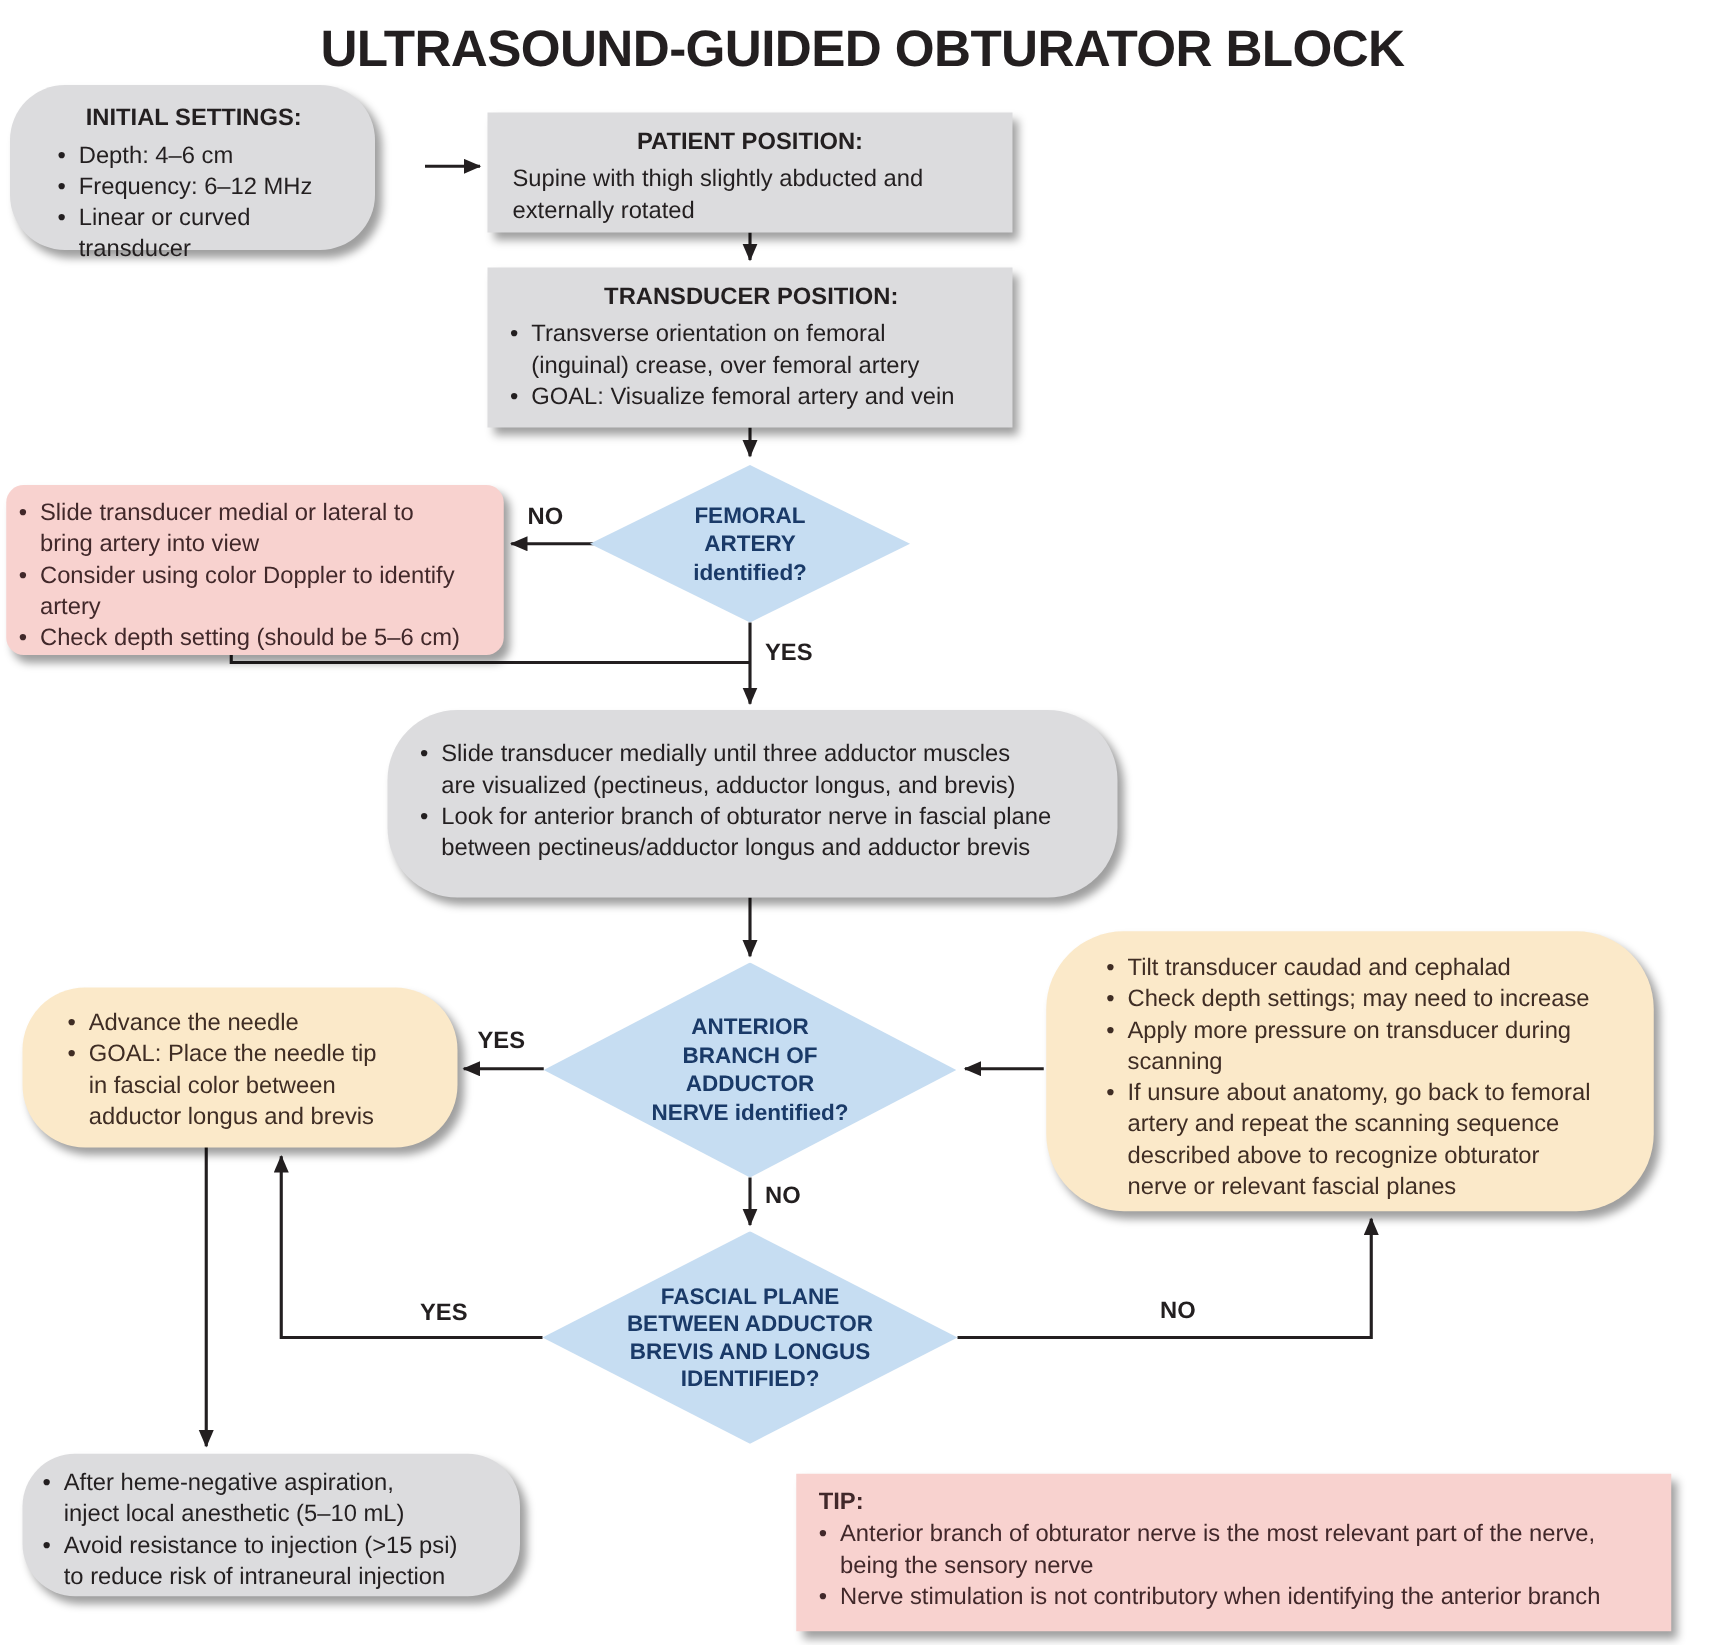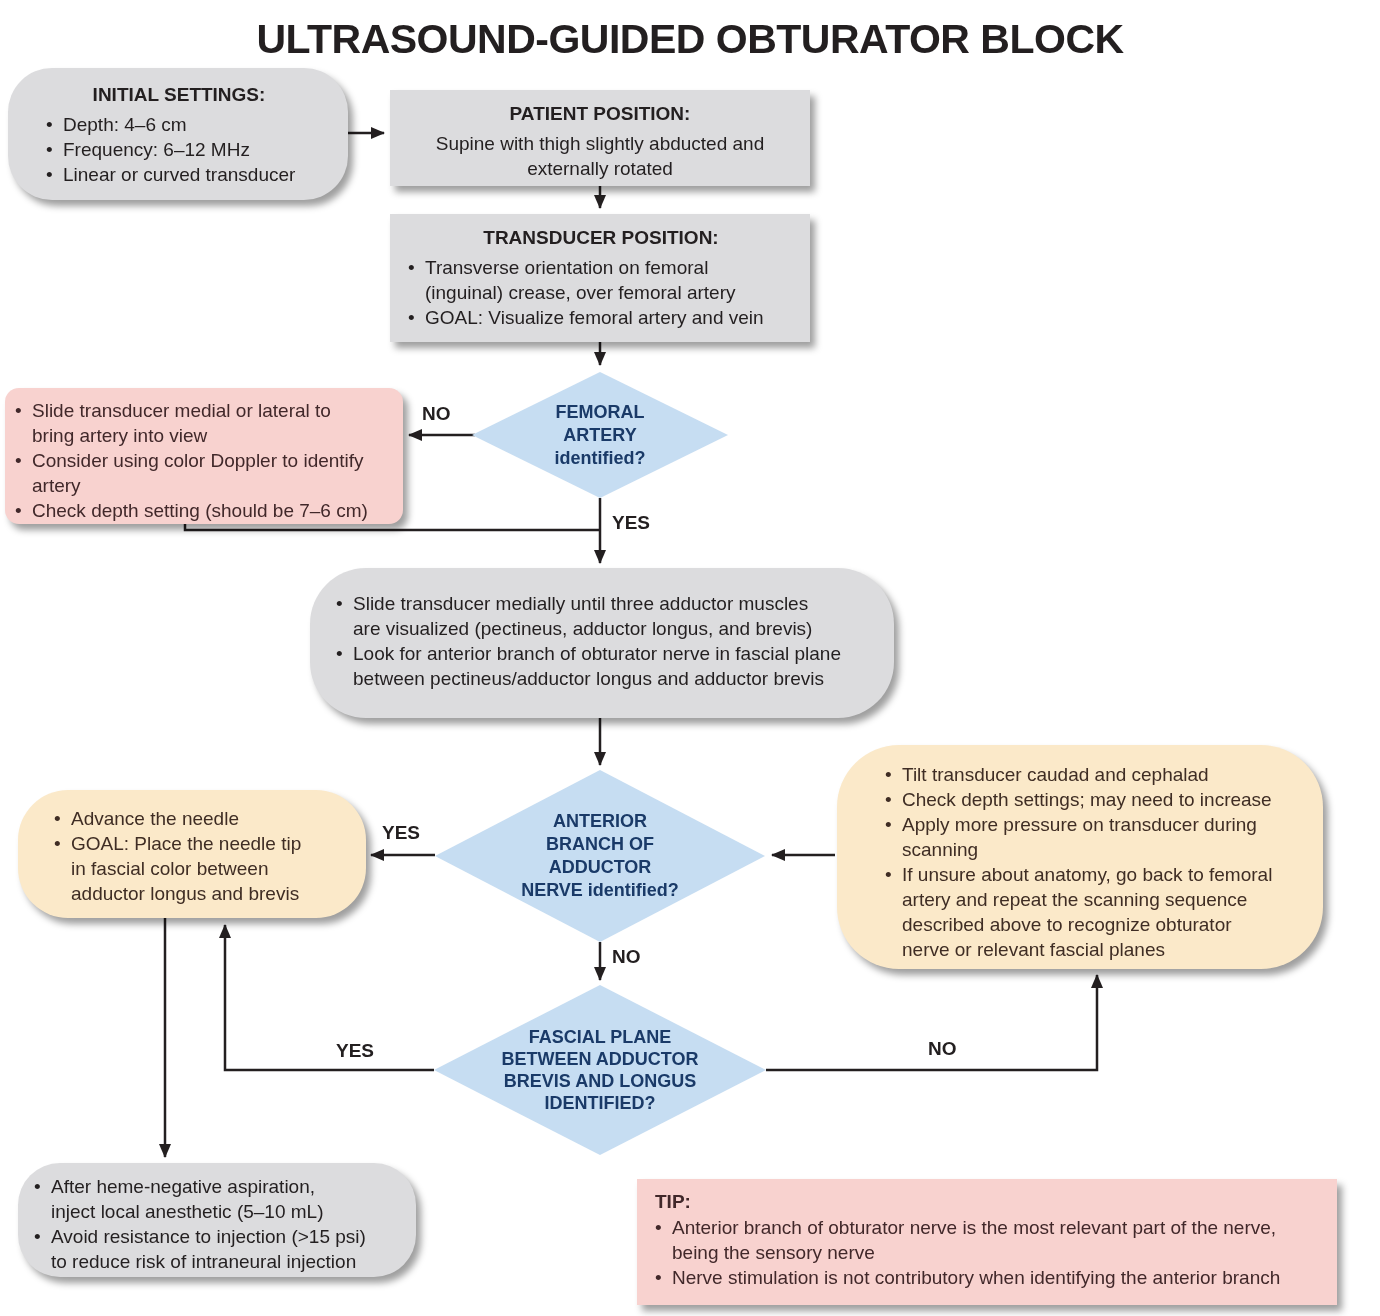--- a/index.html
+++ b/index.html
@@ -14,21 +14,21 @@
   svg.connectors path { stroke:#231f20; stroke-width:2.5; fill:none; }
 
   .box { position:absolute; z-index:1; }
   .gray-pill  { background:#dcdcde; box-shadow:5px 6px 7px rgba(0,0,0,0.38); }
   .gray-rect  { background:#dcdcde; box-shadow:5px 6px 7px rgba(0,0,0,0.38); }
   .pink-box   { background:#f8d2cf; box-shadow:5px 6px 7px rgba(0,0,0,0.38); color:#41282a;margin-top:16px; }
   .cream-pill { background:#fbe9c9; box-shadow:5px 6px 7px rgba(0,0,0,0.38); color:#3f2d24; }
 
   .box-heading { text-align:center; font-weight:700; font-size:19px; line-height:24px; margin-bottom:5px; }
   .box-heading.left { text-align:left; }
-  .body-text { text-align:center; font-size:19px; line-height:25px; white-space:pre-line; }
+  .body-text { font-size:19px; line-height:25px; white-space:pre-line; }
 
   ul.bullets { list-style:none; }
   ul.bullets li { position:relative; padding-left:17px; font-size:19px; line-height:25px; white-space:pre-line; }
   ul.bullets li::before { content:"\2022"; position:absolute; left:0; top:0; }
 
   .diamond { position:absolute; z-index:1; display:flex; align-items:center; justify-content:center;
              text-align:center; font-weight:700; color:#1a3a68; background:#c6ddf2;
              clip-path:polygon(50% 0,100% 50%,50% 100%,0 50%);
              filter:drop-shadow(4px 5px 4px rgba(0,0,0,0.35)); }
   .diamond .dline { font-size:18px; line-height:23px; }
@@ -64,21 +64,21 @@
     <path d="M165,915 V1157" marker-end="url(#ah)"></path>
   </svg>
 
   <span class="edge-label" style="left:422px;top:403px">NO</span>
   <span class="edge-label" style="left:612px;top:512px">YES</span>
   <span class="edge-label" style="left:382px;top:822px">YES</span>
   <span class="edge-label" style="left:612px;top:946px">NO</span>
   <span class="edge-label" style="left:336px;top:1040px">YES</span>
   <span class="edge-label" style="left:928px;top:1038px">NO</span>
 
-  <div class="box gray-pill" style="left:8px;top:68px;width:340px;height:132px;border-radius:44px;padding:15px 10px 0 12px">
+  <div class="box gray-pill" style="left:8px;top:68px;width:292px;height:132px;border-radius:44px;padding:15px 10px 0 12px">
     <div class="box-heading">INITIAL SETTINGS:</div>
     <ul class="bullets" style="padding-left:26px">
       <li>Depth: 4–6 cm</li>
       <li>Frequency: 6–12 MHz</li>
       <li>Linear or curved transducer</li>
     </ul>
   </div>
 
   <div class="box gray-rect" style="left:390px;top:90px;width:420px;height:96px;padding:12px 20px 0 20px">
     <div class="box-heading">PATIENT POSITION:</div>
@@ -94,21 +94,21 @@
       <li>GOAL: Visualize femoral artery and vein</li>
     </ul>
   </div>
 
   <div class="box pink-box" style="left:5px;top:372px;width:398px;height:136px;border-radius:14px;padding:10px 6px 0 10px">
     <ul class="bullets">
       <li>Slide transducer medial or lateral to
 bring artery into view</li>
       <li>Consider using color Doppler to identify
 artery</li>
-      <li>Check depth setting (should be 7–6 cm)</li>
+      <li>Check depth setting (should be 5–6 cm)</li>
     </ul>
   </div>
 
   <div class="diamond" style="left:472px;top:372px;width:256px;height:126px">
     <div>
       <div class="dline">FEMORAL</div>
       <div class="dline">ARTERY</div>
       <div class="dline">identified?</div>
     </div>
   </div>

